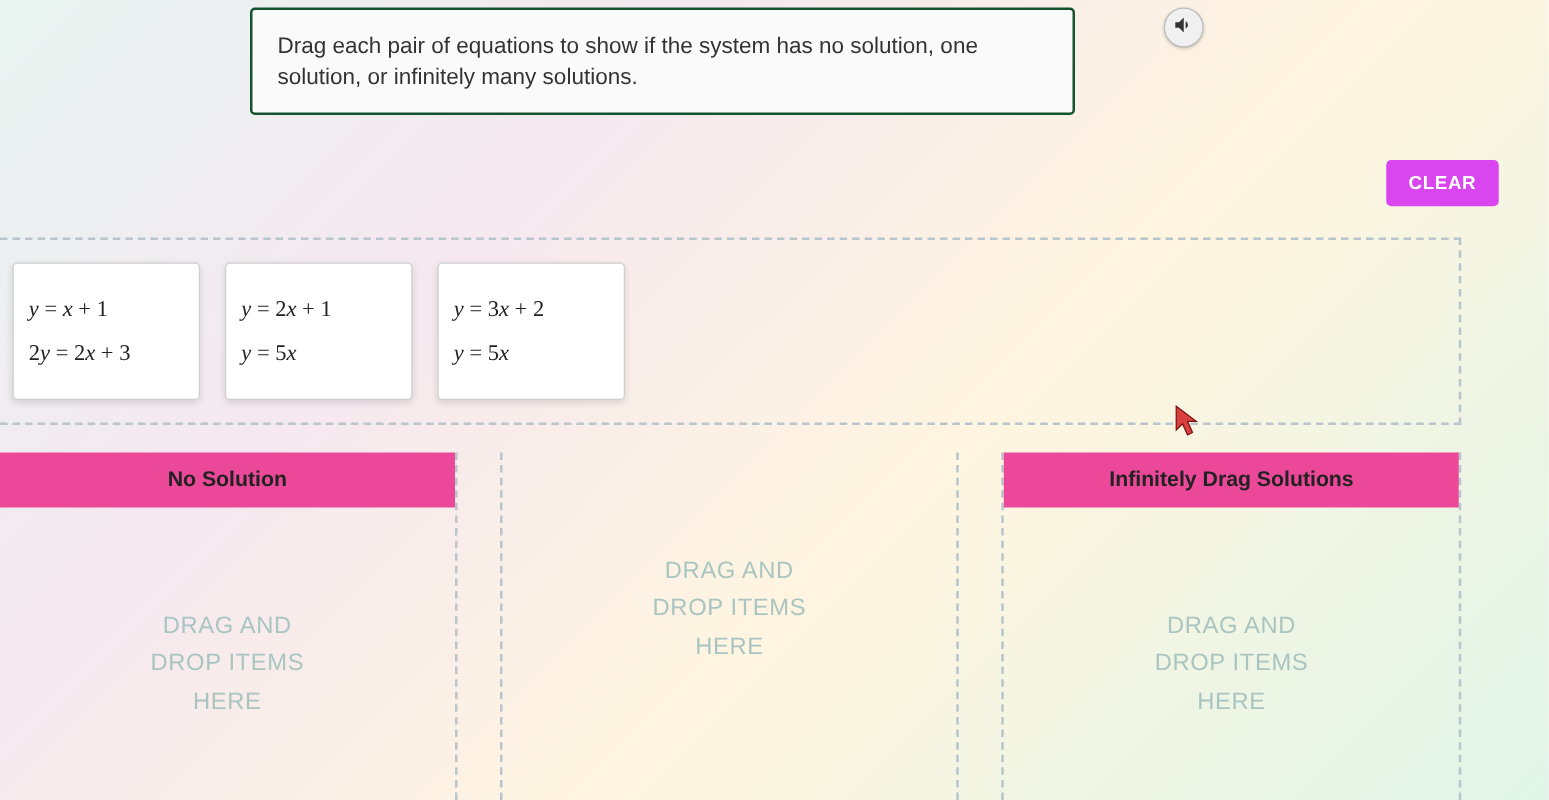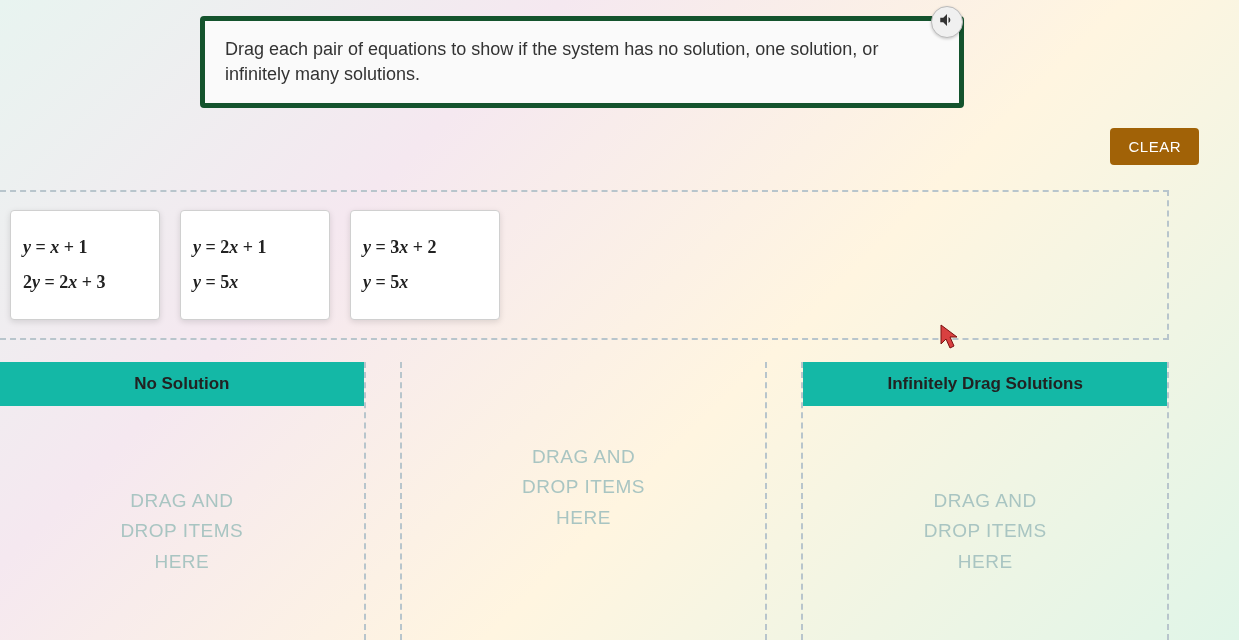--- a/index.html
+++ b/index.html
@@ -6,25 +6,25 @@
     body {
       font-family: Arial, Helvetica, sans-serif;
       background: linear-gradient(135deg, #e8f4f0 0%, #f5e8f0 30%, #fff5e0 60%, #e0f5e8 100%);
       width: 1239px;
       height: 640px;
       overflow: hidden;
       position: relative;
     }
     .instruction-bar {
       position: absolute;
-      top: 16px;
+      top: 6px;
       left: 200px;
-      width: 764px;
+      width: 660px;
       background: #fafafa;
-      border: 5px solid #14532d;
+      border: 2px solid #14532d;
       border-radius: 4px;
       padding: 16px 20px;
       font-size: 18px;
       color: #333;
       line-height: 1.4;
     }
     .audio-btn {
       position: absolute;
       top: 6px;
       right: 276px;
@@ -41,27 +41,27 @@
     }
     .audio-btn svg { width: 18px; height: 18px; }
     .controls {
       position: absolute;
       top: 128px;
       right: 40px;
       display: flex;
       gap: 10px;
     }
     .ctrl-btn {
-      background: #a16207;
+      background: #d946ef;
       color: #fff;
       border: none;
       border-radius: 4px;
       padding: 10px 18px;
       font-size: 15px;
-      font-weight: normal;
+      font-weight: bold;
       letter-spacing: 0.5px;
       cursor: pointer;
     }
     .source-tray {
       position: absolute;
       top: 190px;
       left: 0;
       right: 70px;
       height: 150px;
       border: 2px dashed #b8c5cc;
@@ -78,21 +78,20 @@
       box-shadow: 0 2px 6px rgba(0,0,0,0.12);
       width: 150px;
       padding: 18px 12px;
       display: flex;
       flex-direction: column;
       justify-content: center;
       gap: 14px;
       cursor: grab;
       font-size: 18px;
       color: #222;
-      font-weight: bold;
     }
     .tile:first-child { margin-left: 0; }
     .eq { white-space: nowrap; font-family: 'Times New Roman', serif; }
     .eq .var { font-style: italic; }
     .drop-row {
       position: absolute;
       top: 362px;
       left: 0;
       right: 70px;
       bottom: 0;
@@ -101,21 +100,21 @@
     }
     .drop-zone {
       flex: 1;
       display: flex;
       flex-direction: column;
       border-left: 2px dashed #b8c5cc;
       border-right: 2px dashed #b8c5cc;
     }
     .drop-zone:first-child { border-left: none; }
     .zone-header {
-      background: #14b8a6;
+      background: #ec4899;
       color: #222;
       font-weight: bold;
       text-align: center;
       padding: 12px 0;
       font-size: 17px;
     }
     .zone-body {
       flex: 1;
       display: flex;
       align-items: flex-start;

